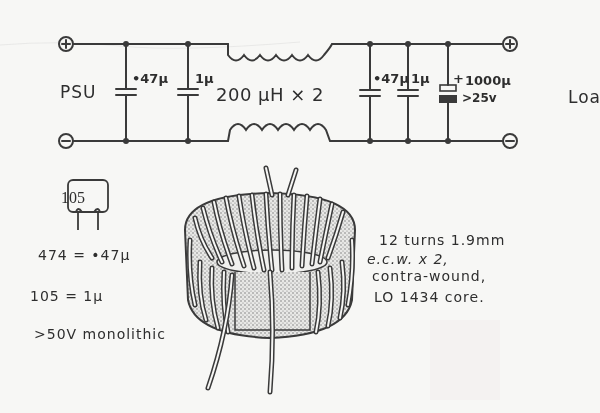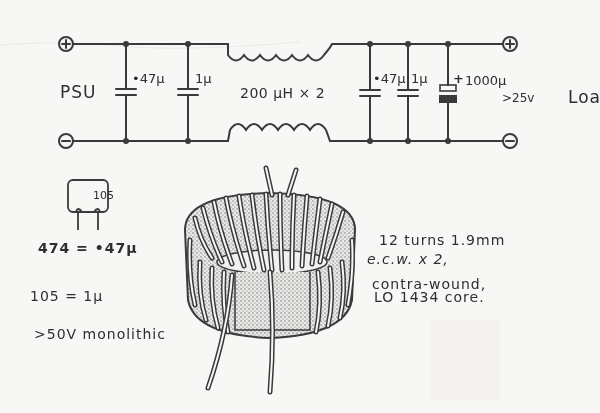--- a/index.html
+++ b/index.html
@@ -10,21 +10,21 @@
       font-family: "DejaVu Sans", sans-serif;
       color: #2a2a2a;
     }
     svg.diagram { position: absolute; left: 0; top: 0; }
     .lbl {
       position: absolute; white-space: nowrap;
       font-family: "DejaVu Sans", sans-serif;
       color: #2e2e2e; line-height: 1;
     }
     .big { font-size: 17px; letter-spacing: 1px; margin-left: 40px; }
-    .small { font-size: 13px; }
+    .small { font-size: 13px; font-weight: bold; }
     .notes { font-size: 14px; letter-spacing: 1px; line-height: 17px; }
   </style>
 </head>
 <body>
 
 <svg class="diagram" width="600" height="413" viewBox="0 0 600 413">
   <defs>
     <pattern id="stipple" width="4" height="4" patternUnits="userSpaceOnUse">
       <rect width="4" height="4" fill="#e8e8e6"></rect>
       <circle cx="1" cy="1" r="0.7" fill="#6a6a6a"></circle>
@@ -198,30 +198,30 @@
     </g>
   </g>
 </svg>
 
 <div class="lbl big" style="left:20px; top:84px;">PSU</div>
 <div class="lbl big" style="left:528px; top:89px;">Load</div>
 
 <div class="lbl small" style="left:132px; top:72px;">•47μ</div>
 <div class="lbl small" style="left:195px; top:72px;">1μ</div>
 
-<div class="lbl" style="left:240px; top:86px; font-size:14px; letter-spacing:0.5px;">200 μH × 2</div>
+<div class="lbl" style="left:216px; top:86px; font-size:18px; letter-spacing:0.5px;">200 μH × 2</div>
 
 <div class="lbl small" style="left:373px; top:72px;">•47μ</div>
 <div class="lbl small" style="left:411px; top:72px;">1μ</div>
 
 <div class="lbl small" style="left:453px; top:72px; font-weight:bold;">+</div>
 <div class="lbl small" style="left:465px; top:74px;">1000μ</div>
-<div class="lbl small" style="left:462px; top:92px; font-size:12px;margin-left:40px;">&gt;25v</div>
-
-<div class="lbl" style="left:93px; top:190px; font-size:11px;">105</div>
-<div class="lbl notes" style="left:38px; top:240px;font-weight:bold;">474 = •47μ</div>
+<div class="lbl small" style="left:462px; top:92px; font-size:12px;">&gt;25v</div>
+
+<div class="lbl" style="left:61px; top:190px; font-size:16px;font-family:Liberation Serif, serif;">105</div>
+<div class="lbl notes" style="left:38px; top:247px;">474 = •47μ</div>
 <div class="lbl notes" style="left:30px; top:288px;">105 = 1μ</div>
 <div class="lbl notes" style="left:34px; top:326px;">&gt;50V monolithic</div>
 
 <div class="lbl notes" style="left:379px; top:232px;">12 turns 1.9mm</div>
 <div class="lbl notes" style="left:367px; top:251px;font-style:italic;">e.c.w.  x 2,</div>
-<div class="lbl notes" style="left:372px; top:276px;">contra-wound,</div>
+<div class="lbl notes" style="left:372px; top:268px;">contra-wound,</div>
 <div class="lbl notes" style="left:374px; top:289px;">LO 1434 core.</div>
 
 </body></html>

